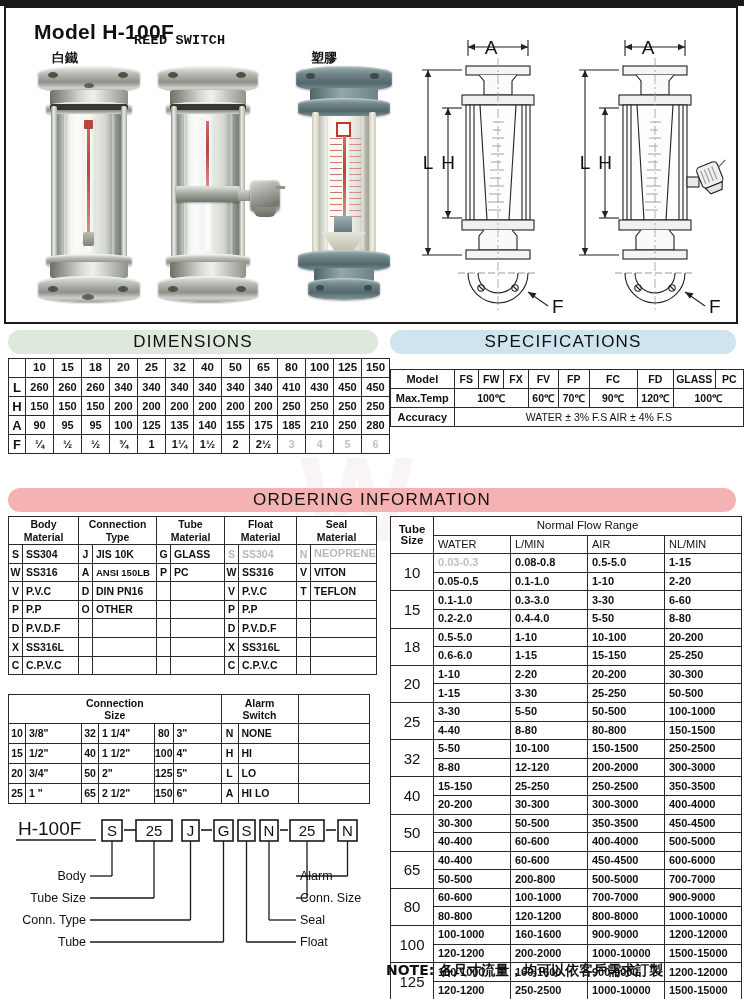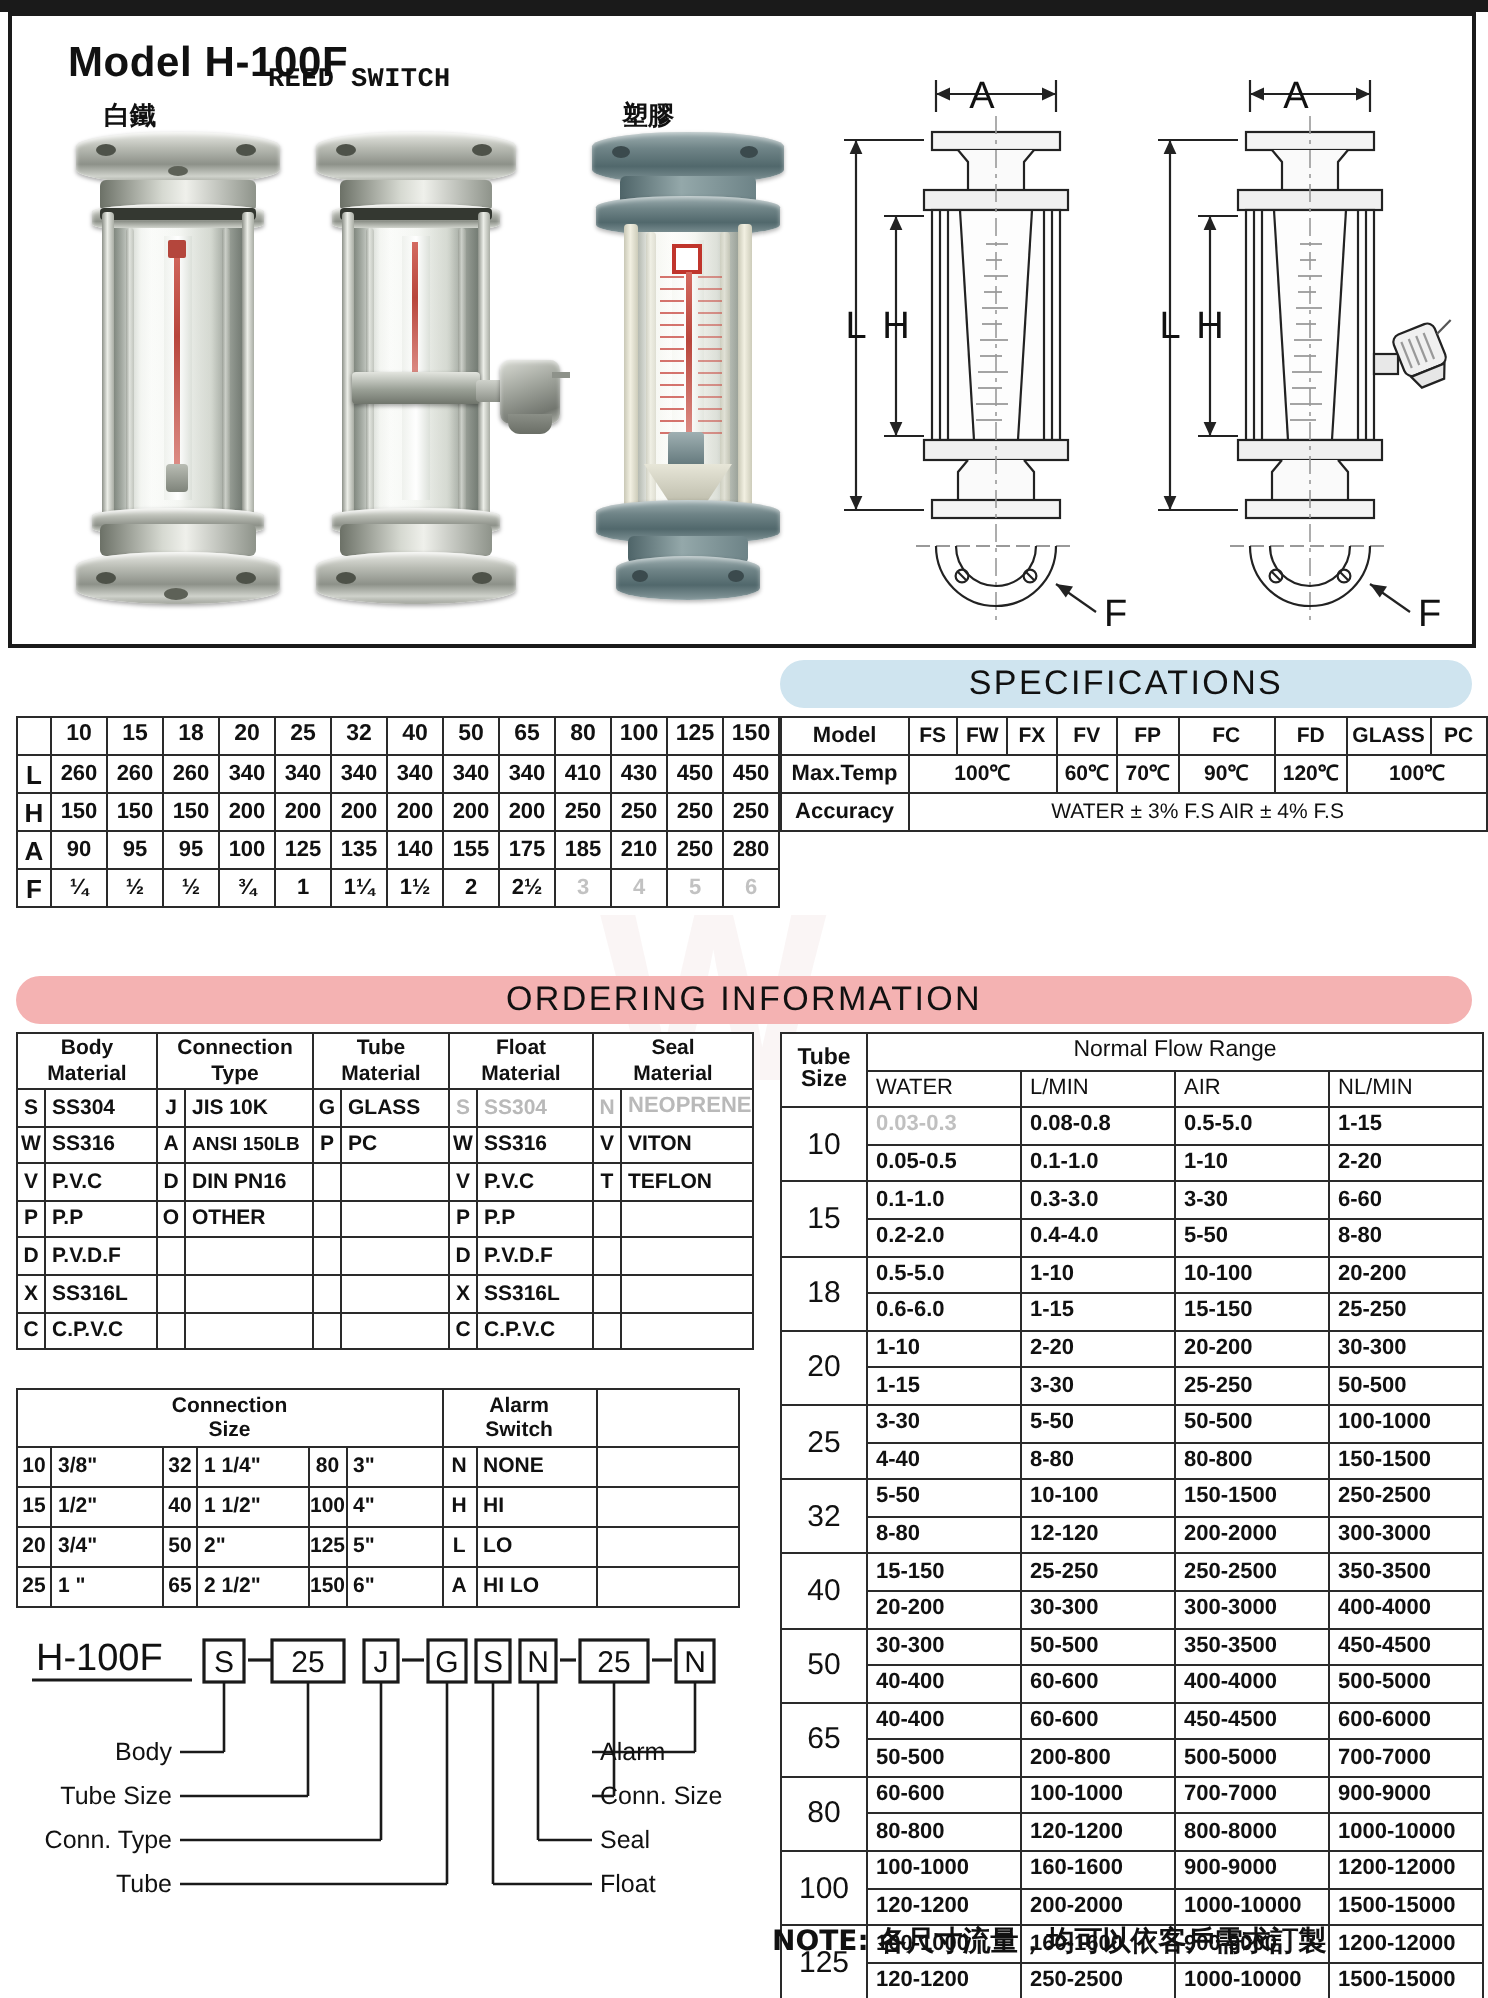--- a/index.html
+++ b/index.html
@@ -49,21 +49,21 @@
      font-weight:bold;line-height:1;background:#fff;}
 
   
   #dimtable{left:8px;top:358px;}
   #dimtable td{height:18px;width:27px;font-size:11px;}
   #dimtable td.rh{width:16px;font-size:13px;}
   #dimtable td.hdr{font-size:11.5px;}
   #dimtable td.grey{color:#c2c2c2;}
 
   
-  #spectable{left:390px;top:358px;padding-left:30px;}
+  #spectable{left:390px;top:369px;padding-left:30px;}
   #spectable td{height:18px;font-size:10.5px;}
   #spectable td.lbl{width:66px;font-size:11px;}
 
   
   #mattable{left:8px;top:516px;}
   #mattable td{height:17.6px;font-size:10.5px;font-weight:bold;}
   #mattable td.code{width:13px;text-align:center;}
   #mattable td.val{text-align:left;padding-left:3px;}
   #mattable td.grp{font-size:10.5px;line-height:1.15;height:27px;}
   #mattable td.faint{color:#b9b9b9;}
@@ -331,20 +331,21 @@
           <text x="38" y="139" text-anchor="middle">H</text>
           <text x="175" y="139" text-anchor="middle">L</text>
           <text x="195" y="139" text-anchor="middle">H</text>
           <text x="142" y="283">F</text>
           <text x="299" y="283">F</text>
         </g>
       </svg>
     </div>
   </div>
 
+  <div class="sect dim" style="left:8px;top:330px;width:370px;">DIMENSIONS</div>
   <table class="tb" id="dimtable">
       <tbody id="dim-body">
         <tr>
           <td class="rh"></td>
           <td class="hdr">10</td>
           <td class="hdr">15</td>
           <td class="hdr">18</td>
           <td class="hdr">20</td>
           <td class="hdr">25</td>
           <td class="hdr">32</td>

